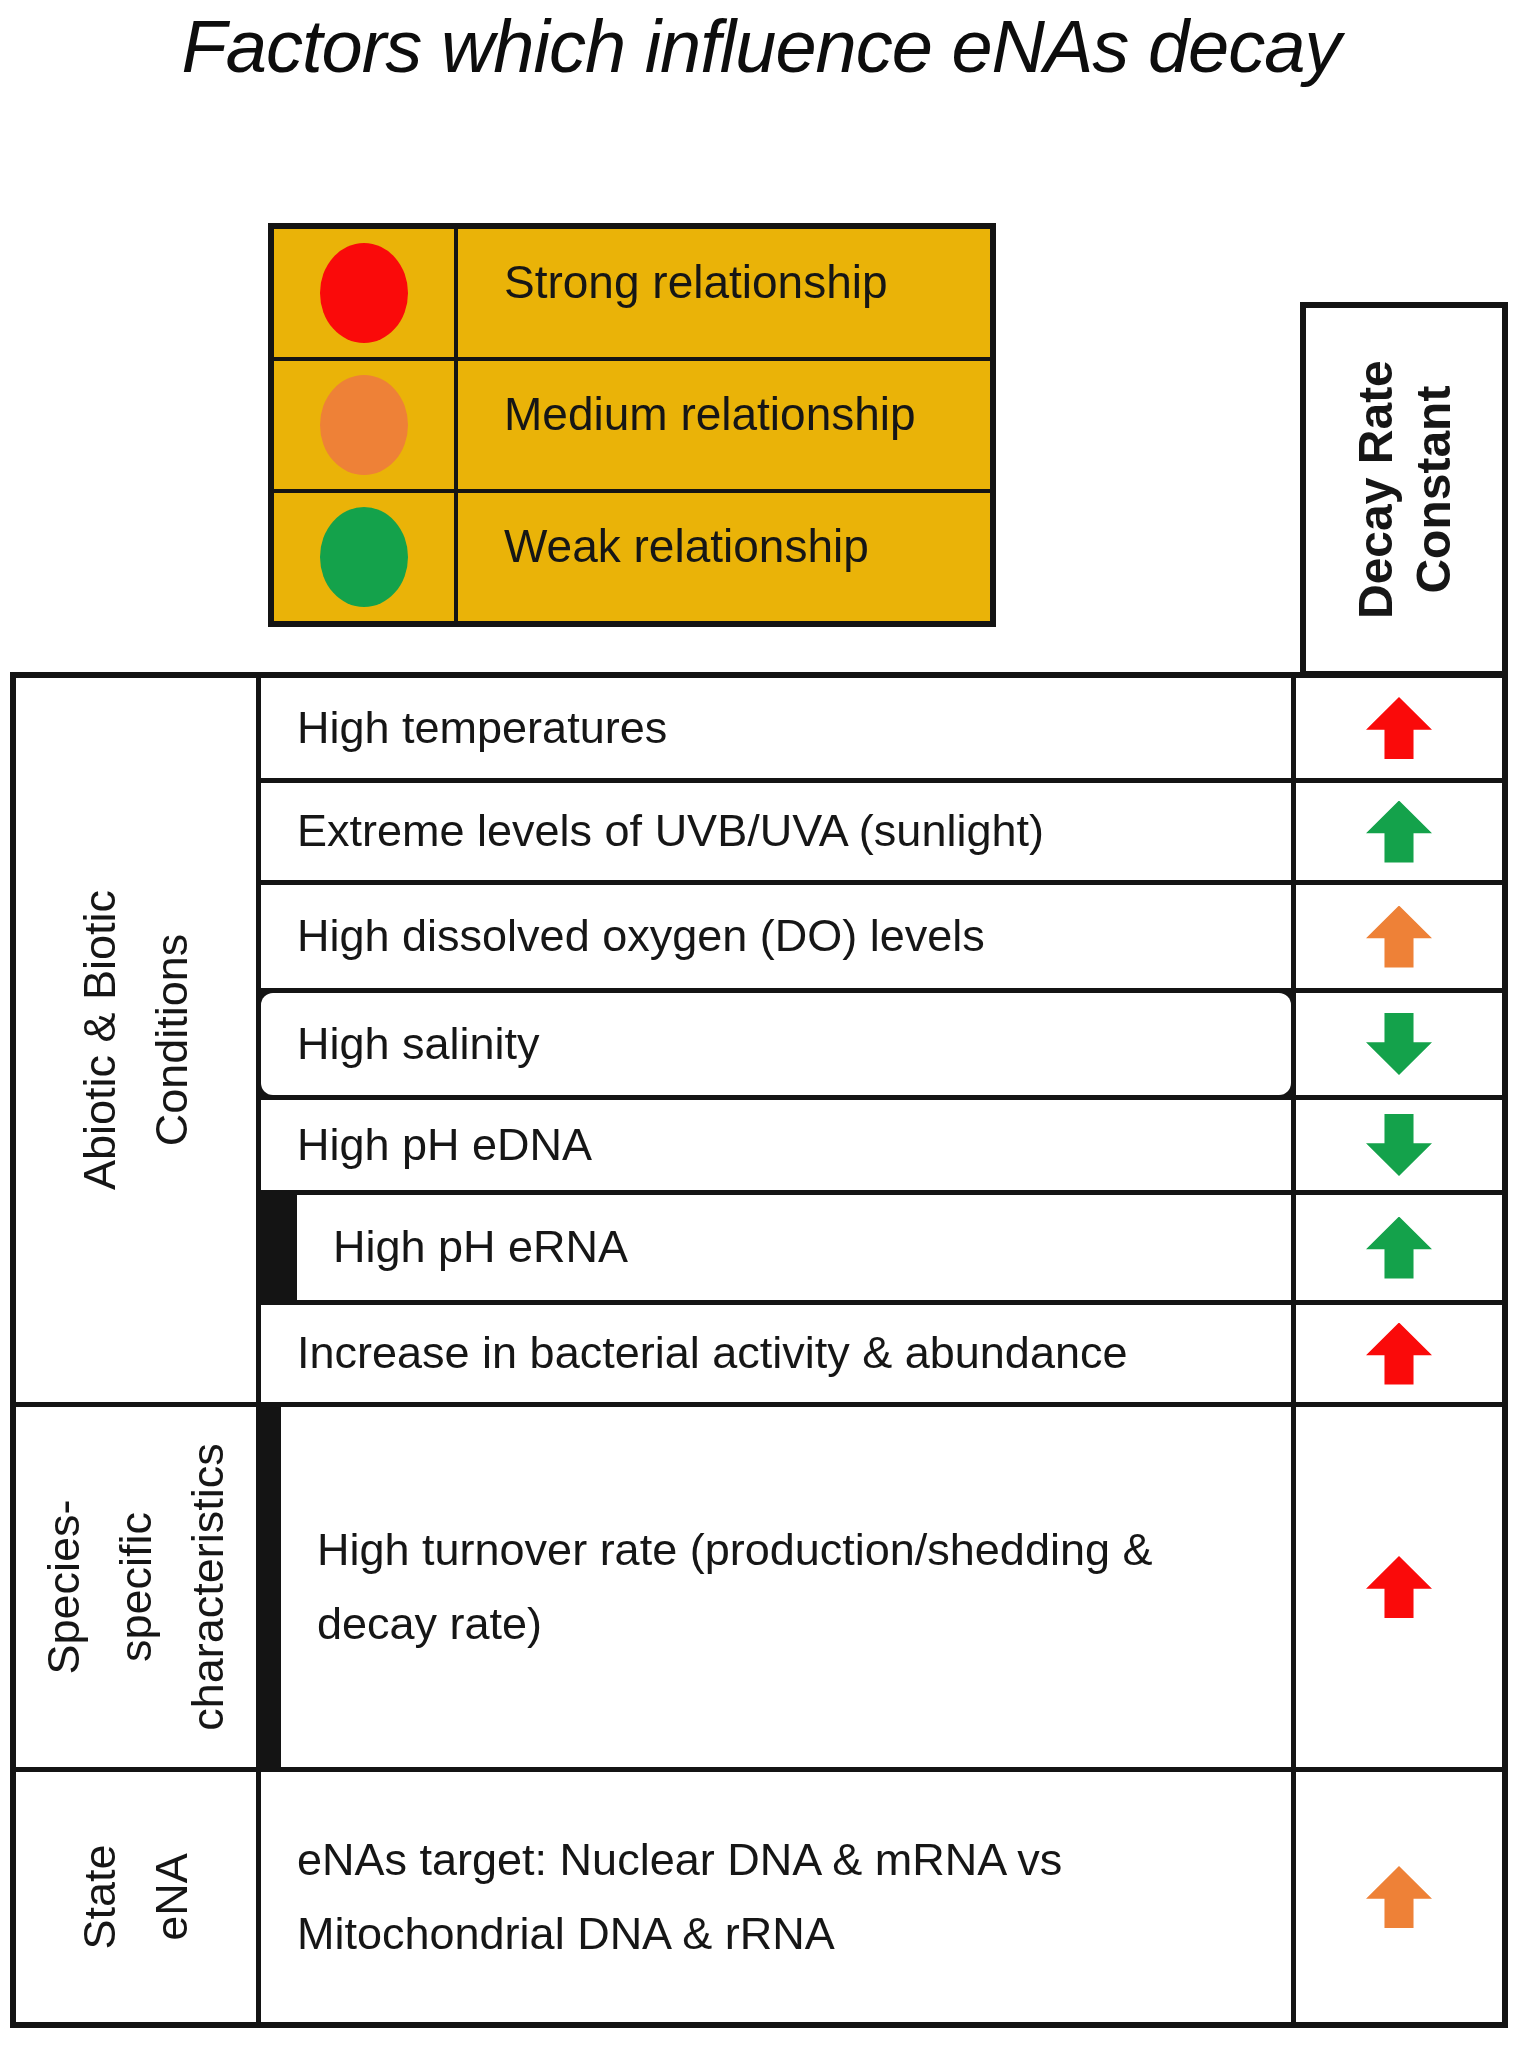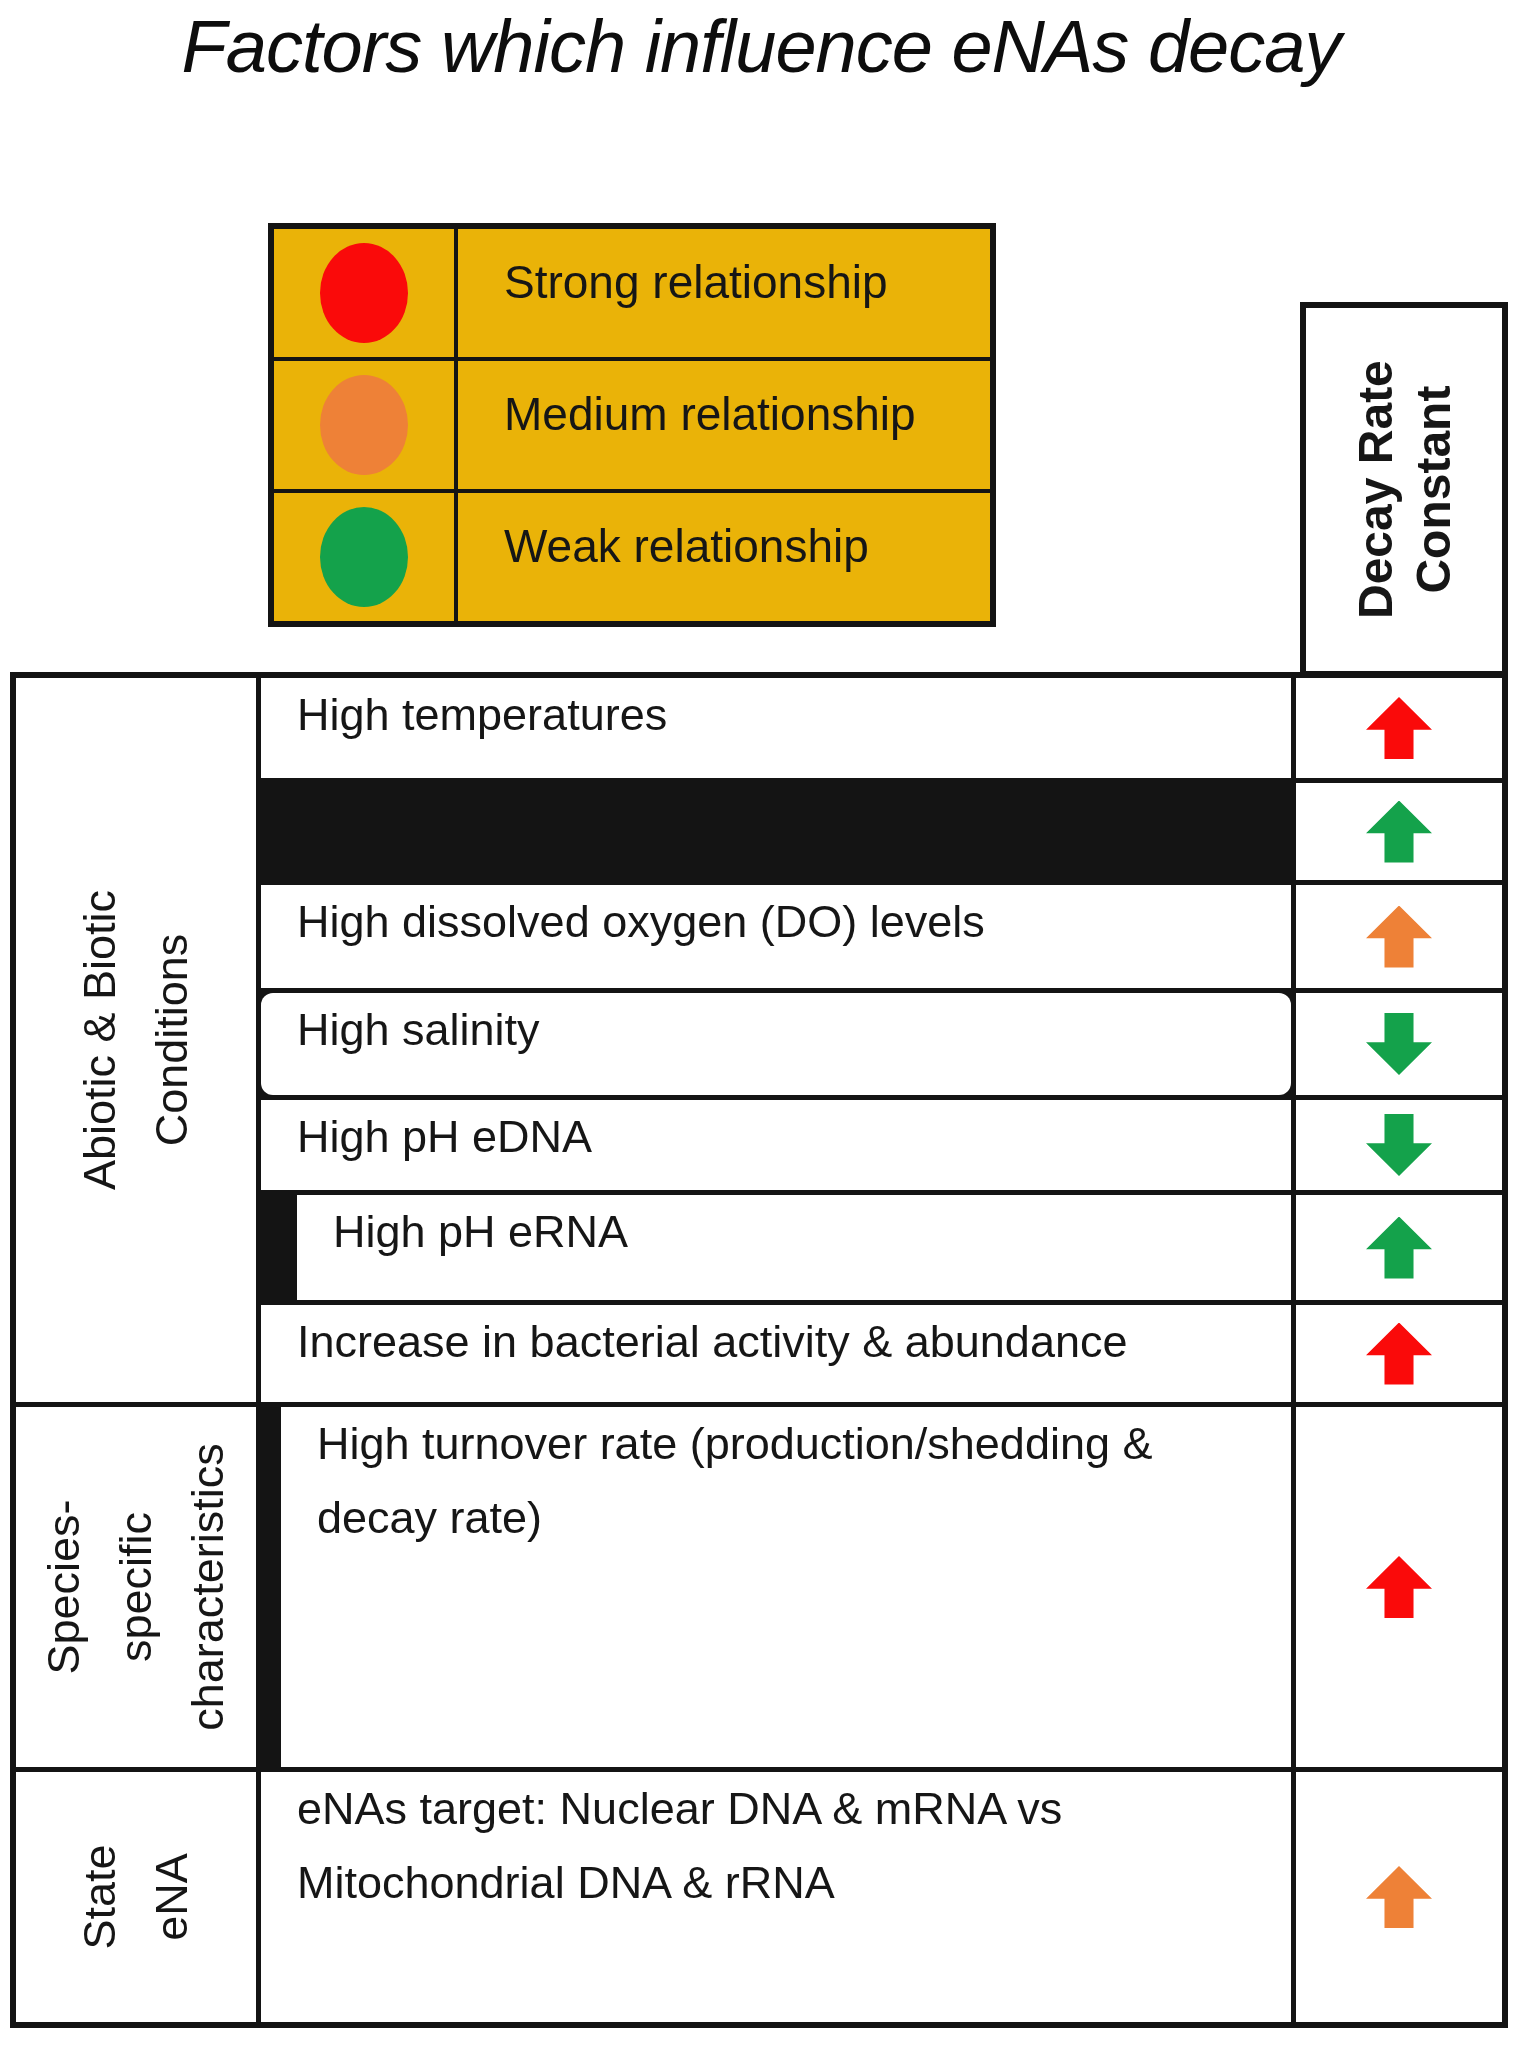--- a/index.html
+++ b/index.html
@@ -37,21 +37,21 @@
     position:absolute;left:10px;top:672px;width:1498px;height:1356px;
     box-sizing:border-box;border:6px solid #141414;background:#141414;
     display:grid;
     grid-template-columns:240px 1030px 206px;
     grid-template-rows:100px 97px 103px 102px 90px 105px 97px 360px 250px;
     gap:5px;
   }
   .main-table .cell{background:#ffffff;display:flex;box-sizing:border-box;}
   .cat{align-items:center;justify-content:center;}
   .cat .vtext{font-size:45px;line-height:1.6;}
-  .factor{align-items:flex-start;padding:0 70px 0 36px;font-size:45px;line-height:1.65;}
+  .factor{align-items:center;padding:0 70px 0 36px;font-size:45px;line-height:1.65;}
   .arrowcell{align-items:center;justify-content:center;}
   
   .arrow{width:66px;height:62px;}
   .dir-up{clip-path:polygon(50% 0,100% 53%,72% 53%,72% 100%,28% 100%,28% 53%,0 53%);}
   .dir-down{clip-path:polygon(50% 100%,100% 47%,72% 47%,72% 0,28% 0,28% 47%,0 47%);}
   .c-red{background:#fa0a0a;}
   .c-orange{background:#ee8137;}
   .c-green{background:#14a24b;}
 </style>
 </head>
@@ -96,20 +96,23 @@
     </div>
   </div>
 
   <div class="cell factor" style="grid-column:2;grid-row:1;">
       <span>High temperatures</span>
     </div>
   <div class="cell arrowcell" style="grid-column:3;grid-row:1;">
     <div class="arrow dir-up c-red"></div>
   </div>
 
+  <div class="cell factor" style="grid-column:2;grid-row:2;">
+      <span>Extreme levels of UVB/UVA (sunlight)</span>
+    </div>
   <div class="cell arrowcell" style="grid-column:3;grid-row:2;">
     <div class="arrow dir-up c-green"></div>
   </div>
 
   <div class="cell factor" style="grid-column:2;grid-row:3;">
       <span>High dissolved oxygen (DO) levels</span>
     </div>
   <div class="cell arrowcell" style="grid-column:3;grid-row:3;">
     <div class="arrow dir-up c-orange"></div>
   </div>

